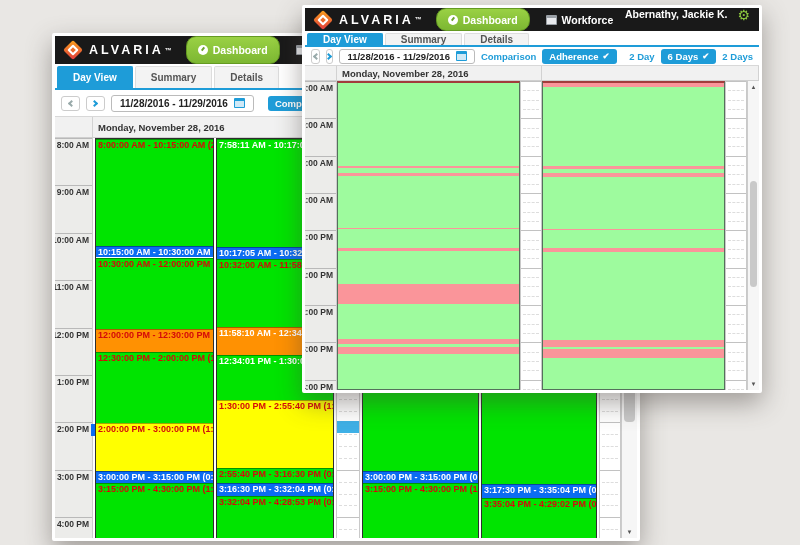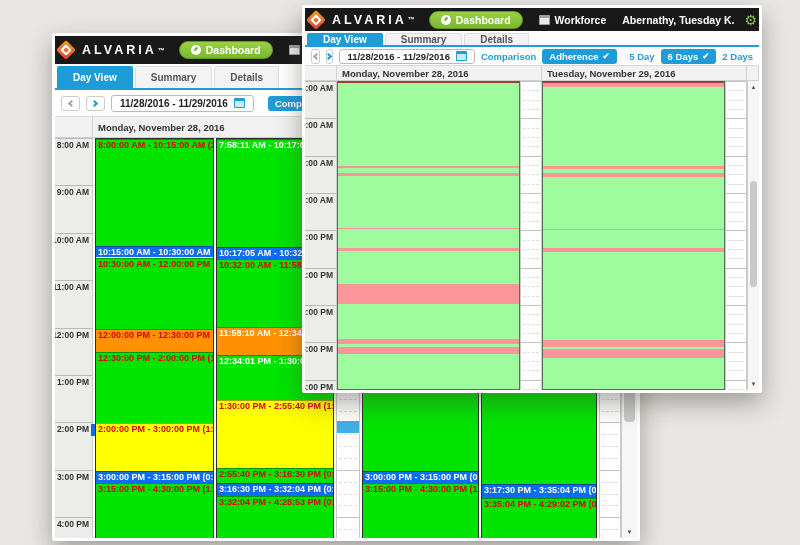--- a/index.html
+++ b/index.html
@@ -4,21 +4,21 @@
 <style>
   *{box-sizing:border-box;margin:0;padding:0}
   html,body{width:800px;height:545px;overflow:hidden}
   body{background:#e9e7e4;font-family:"Liberation Sans",sans-serif;position:relative}
   .window{position:absolute;background:#fff;border:3px solid #fff;border-radius:2px;
           box-shadow:0 10px 26px rgba(70,65,60,.45);display:flex;flex-direction:column}
   .window.back{left:52px;top:33px;width:588px;height:508px;z-index:1}
   .window.front{left:302px;top:5px;width:460px;height:388px;z-index:2}
 
   
-  .appbar{background:#191919;display:flex;align-items:center;padding:0 2px;flex:0 0 auto}
+  .appbar{background:#191919;display:flex;padding:0 9px;flex:0 0 auto}
   .back .appbar{height:28px}.front .appbar{height:23px}
   .brand{display:flex;align-items:center;color:#fff;font-weight:bold}
   .diamond{width:14px;height:14px;transform:rotate(45deg);border-radius:2px;
            background:linear-gradient(135deg,#f9a11b,#e03a3e);position:relative;margin:0 9px 0 2px}
   .diamond::after{content:"";position:absolute;inset:3px;border:2px solid #fff;border-radius:1px}
   .brand-text{letter-spacing:3px;font-size:12.5px}
   .tm{font-size:7px;vertical-align:top;letter-spacing:0;margin-left:1px}
   .dash-btn{display:flex;align-items:center;gap:5px;margin-left:14px;cursor:pointer;
             background:linear-gradient(#9ad144,#7cb732);border:1px solid #649a22;border-radius:10px;
             color:#fff;font-weight:bold;font-size:10.5px;padding:2px 11px;font-family:inherit}
@@ -313,21 +313,21 @@
       <span class="tm">™</span>
     </div>
     <button class="dash-btn">
       <span class="gauge"></span>
       <span>Dashboard</span>
     </button>
     <div class="wf">
       <span class="cal"></span>
       <span>Workforce</span>
     </div>
-    <span class="user">Abernathy, Tuesday K.</span>
+    <span class="user">Abernathy, Jackie K.</span>
     <span class="gear">⚙</span>
   </div>
   <div class="tabs">
     <div class="tab active">Day View</div>
     <div class="tab">Summary</div>
     <div class="tab">Details</div>
   </div>
   <div class="tbar">
     <div class="navbtn">
         <span class="chev"></span>
@@ -338,31 +338,30 @@
     <div class="datefield">
       <span>11/28/2016 - 11/29/2016</span>
       <span class="cal blue"></span>
     </div>
     <span class="mode-link">Comparison</span>
     <button class="mode-btn">
       <span>Adherence</span>
       <span class="chk">✔</span>
     </button>
     <span class="gap8"></span>
-    <span class="mode-link">5 Day</span>
+    <span class="mode-link">2 Day</span>
     <button class="mode-btn">
       <span>6 Days</span>
       <span class="chk">✔</span>
     </button>
     <span class="mode-link">2 Days</span>
   </div>
   <div class="heads">
     <div class="hcell" style="left:0;width:32px"></div>
     <div class="hcell" style="left:32px;width:205px">Monday, November 28, 2016</div>
-    <div class="hcell" style="left:237px;width:205px">Tuesday, November 29, 2016</div>
     <div class="hcell" style="left:442px;right:0"></div>
   </div>
   <div class="sched" id="front-sched">
       <div class="gutterbg" style="width: 32px;">
         <div class="hline" style="top: 0px;"></div>
         <div class="tlabel" style="top: 2px;">8:00 AM</div>
         <div class="hline" style="top: 37.32px;"></div>
         <div class="tlabel" style="top: 39.32px;">9:00 AM</div>
         <div class="hline" style="top: 74.64px;"></div>
         <div class="tlabel" style="top: 76.64px;">10:00 AM</div>

